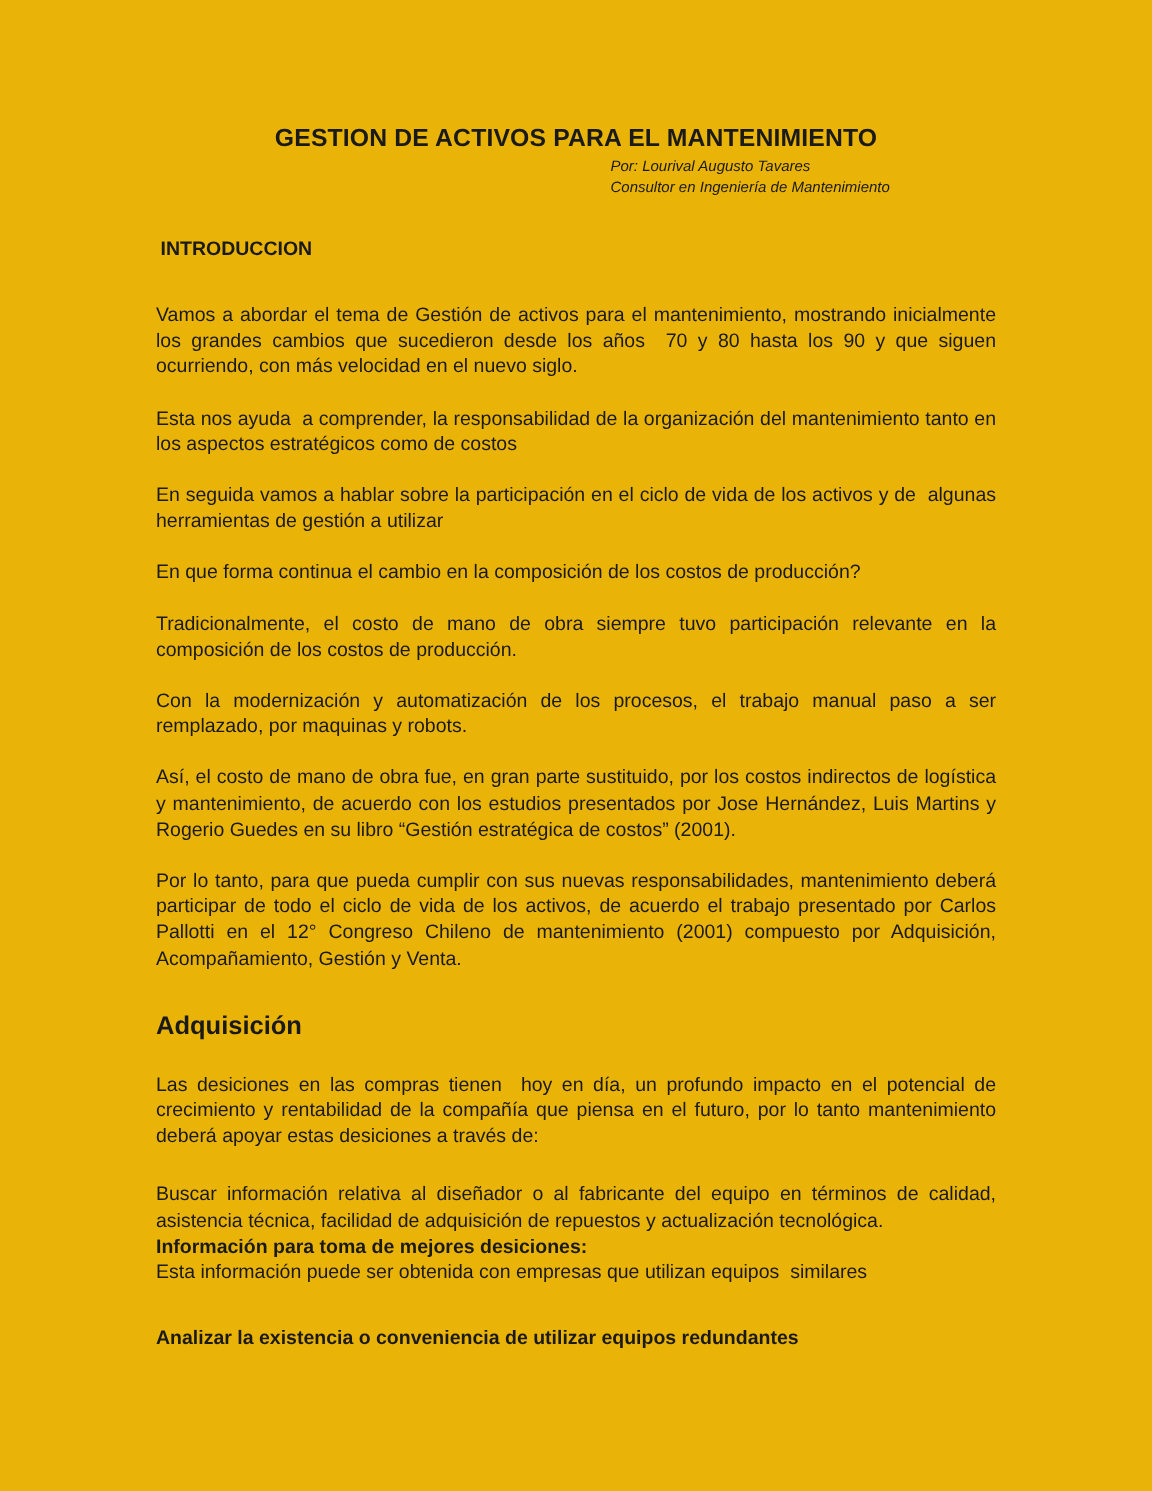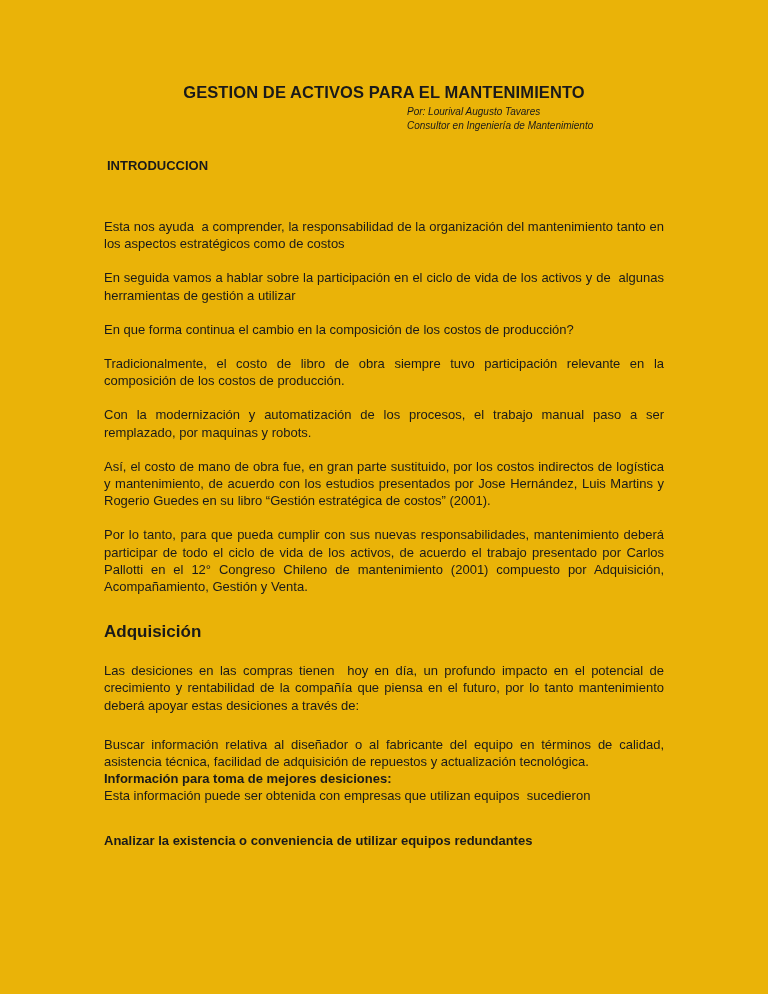--- a/index.html
+++ b/index.html
@@ -100,36 +100,37 @@
       <div>Por: Lourival Augusto Tavares</div>
       <div>Consultor en Ingeniería de Mantenimiento</div>
     </div>
 
     <div class="gap-intro"></div>
 
     <h2 class="h-bold">INTRODUCCION</h2>
 
     <div class="gap-head"></div>
 
+    <p class="para">Vamos a abordar el tema de Gestión de activos para el mantenimiento, mostrando inicialmente los grandes cambios que sucedieron desde los años  70 y 80 hasta los 90 y que siguen ocurriendo, con más velocidad en el nuevo siglo.</p>
 
     <div class="gap-p"></div>
 
     <p class="para">Esta nos ayuda  a comprender, la responsabilidad de la organización del mantenimiento tanto en los aspectos estratégicos como de costos</p>
 
     <div class="gap-p"></div>
 
     <p class="para">En seguida vamos a hablar sobre la participación en el ciclo de vida de los activos y de  algunas herramientas de gestión a utilizar</p>
 
     <div class="gap-p"></div>
 
     <p class="para" style="font-weight:normal;">En que forma continua el cambio en la composición de los costos de producción?</p>
 
     <div class="gap-p"></div>
 
-    <p class="para">Tradicionalmente, el costo de libro de obra siempre tuvo participación relevante en la composición de los costos de producción.</p>
+    <p class="para">Tradicionalmente, el costo de mano de obra siempre tuvo participación relevante en la composición de los costos de producción.</p>
 
     <div class="gap-p"></div>
 
     <p class="para">Con la modernización y automatización de los procesos, el trabajo manual paso a ser remplazado, por maquinas y robots.</p>
 
     <div class="gap-p"></div>
 
     <p class="para">Así, el costo de mano de obra fue, en gran parte sustituido, por los costos indirectos de logística y mantenimiento, de acuerdo con los estudios presentados por Jose Hernández, Luis Martins y Rogerio Guedes en su libro “Gestión estratégica de costos” (2001).</p>
 
     <div class="gap-p"></div>
@@ -143,20 +144,20 @@
     <div class="gap-adq2"></div>
 
     <p class="para">Las desiciones en las compras tienen  hoy en día, un profundo impacto en el potencial de crecimiento y rentabilidad de la compañía que piensa en el futuro, por lo tanto mantenimiento deberá apoyar estas desiciones a través de:</p>
 
     <div class="gap-block"></div>
 
     <p class="para">Buscar información relativa al diseñador o al fabricante del equipo en términos de calidad, asistencia técnica, facilidad de adquisición de repuestos y actualización tecnológica.</p>
 
     <p class="para left" style="font-weight:bold;">Información para toma de mejores desiciones:</p>
 
-    <p class="para">Esta información puede ser obtenida con empresas que utilizan equipos  sucedieron</p>
+    <p class="para">Esta información puede ser obtenida con empresas que utilizan equipos  similares</p>
 
     <div class="gap-final"></div>
 
     <p class="para left" style="font-weight:bold;">Analizar la existencia o conveniencia de utilizar equipos redundantes</p>
 
   </div>
 </div>
 
 </body></html>

